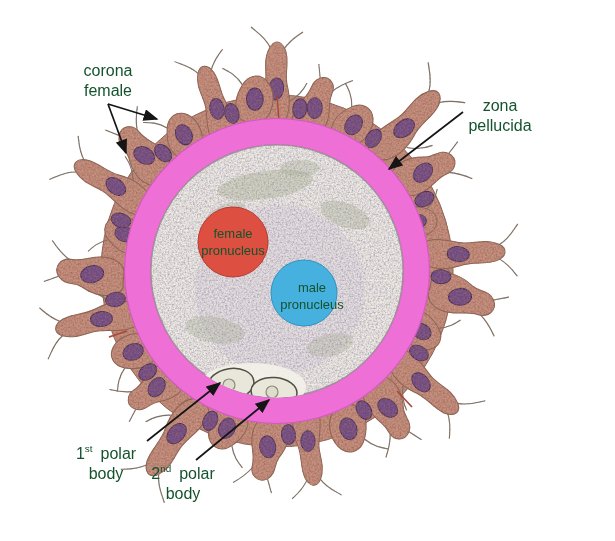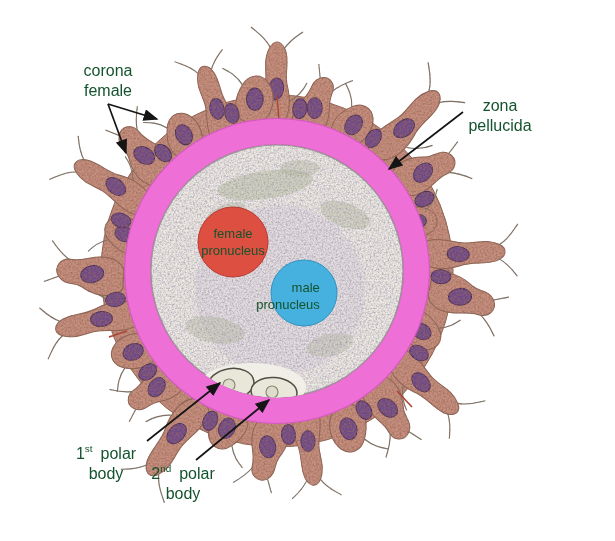--- a/index.html
+++ b/index.html
@@ -175,21 +175,21 @@
   <div class="lbl" style="left:500px;top:116px;">
     <div>zona</div>
     <div>pellucida</div>
   </div>
 
   <div class="lbl small" style="left:233px;top:243px;">
     <div>female</div>
     <div>pronucleus</div>
   </div>
 
-  <div class="lbl small" style="left:288px;top:297px;text-align:right;">
+  <div class="lbl small" style="left:312px;top:297px;">
     <div>male</div>
     <div>pronucleus</div>
   </div>
 
   <div class="lbl" style="left:106px;top:464px;">
     <div><span>1</span><sup>st</sup><span class="w">polar</span></div>
     <div>body</div>
   </div>
 
   <div class="lbl" style="left:183px;top:484px;">

